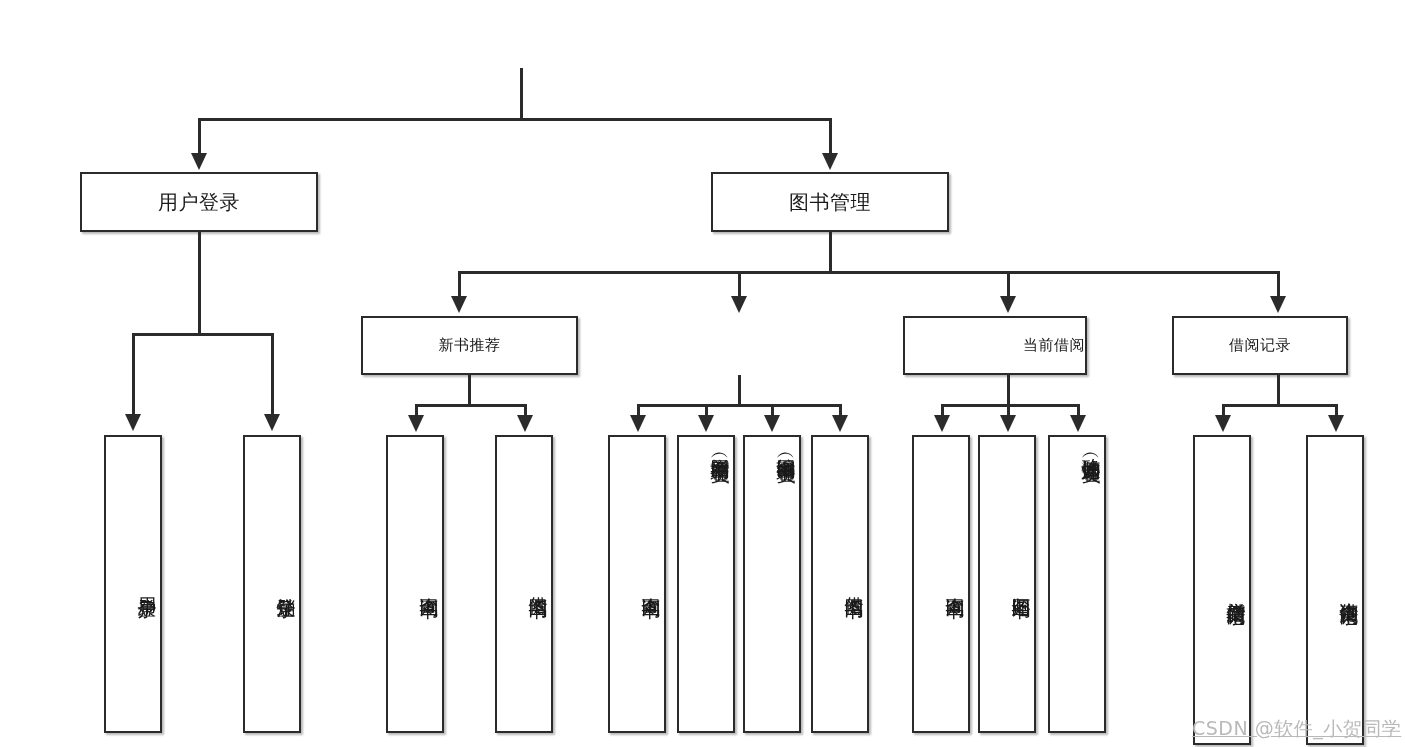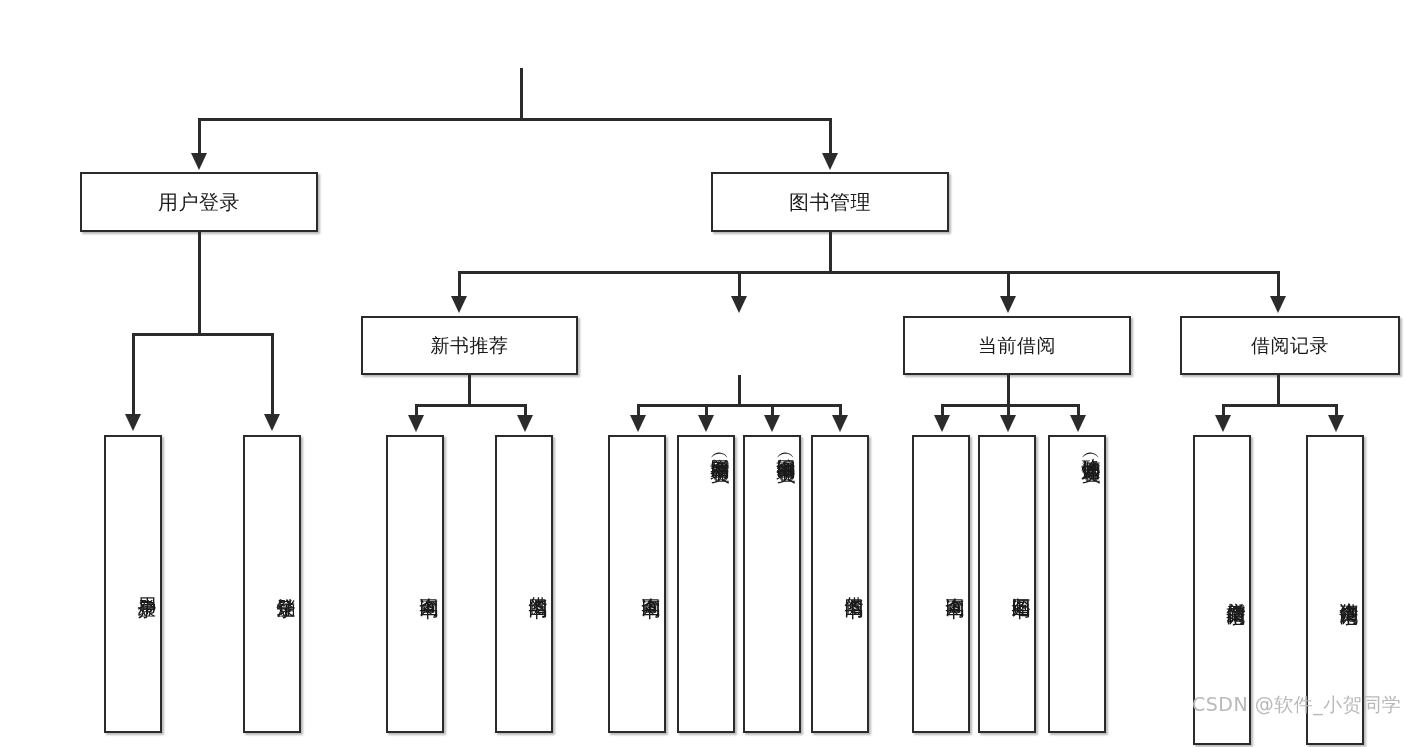--- a/index.html
+++ b/index.html
@@ -31,21 +31,21 @@
     color: #1a1a1a;
     letter-spacing: 0.5px;
   }
   .node.root {
     font-size: 22px;
   }
   .node.level2 {
     font-size: 20px;
   }
   .node.level3 {
-    font-size: 19px;
+    font-size: 15px;
   }
   
   .leaf {
     position: absolute;
     box-sizing: border-box;
     background: #ffffff;
     border: 2px solid #2b2b2b;
     box-shadow: 2px 2px 2px rgba(0,0,0,0.28);
     overflow: hidden;
   }
@@ -131,24 +131,24 @@
   <div class="vline" style="left:738px; top:271px; height:27px;"></div>
   <div class="arrow" style="left:731px; top:296px;"></div>
   <div class="vline" style="left:1007px; top:271px; height:27px;"></div>
   <div class="arrow" style="left:1000px; top:296px;"></div>
   <div class="vline" style="left:1277px; top:271px; height:27px;"></div>
   <div class="arrow" style="left:1270px; top:296px;"></div>
 
   <div class="node level3" style="left:361px; top:316px; width:217px; height:59px;">
     <span>新书推荐</span>
   </div>
-  <div class="node level3" style="left:903px; top:316px; width:228px; height:59px;">
+  <div class="node level3" style="left:903px; top:316px; width:184px; height:59px;justify-content:flex-end;">
     <span>当前借阅</span>
   </div>
-  <div class="node level3" style="left:1172px; top:316px; width:220px; height:59px;margin-left:8px;">
+  <div class="node level3" style="left:1172px; top:316px; width:176px; height:59px;">
     <span>借阅记录</span>
   </div>
 
   <div class="vline" style="left:468px; top:375px; height:32px;"></div>
   <div class="hline" style="left:415px; top:404px; width:112px;"></div>
   <div class="vline" style="left:415px; top:404px; height:14px;"></div>
   <div class="arrow" style="left:408px; top:415px;"></div>
   <div class="vline" style="left:524px; top:404px; height:14px;"></div>
   <div class="arrow" style="left:517px; top:415px;"></div>
 
@@ -216,15 +216,15 @@
     <span class="vtext">确认归还（管理员）</span>
   </div>
 
   <div class="leaf center" style="left:1193px; top:435px; width:58px; height:310px;">
     <span class="vtext">新增借阅记录</span>
   </div>
   <div class="leaf center" style="left:1306px; top:435px; width:58px; height:310px;">
     <span class="vtext">查询借阅记录</span>
   </div>
 
-  <div id="watermark" style="left:1192px; top:692px;">CSDN @软件_小贺同学</div>
+  <div id="watermark" style="left:1192px; top:716px;text-decoration:underline;">CSDN @软件_小贺同学</div>
 
 </div>
 
 </body></html>

